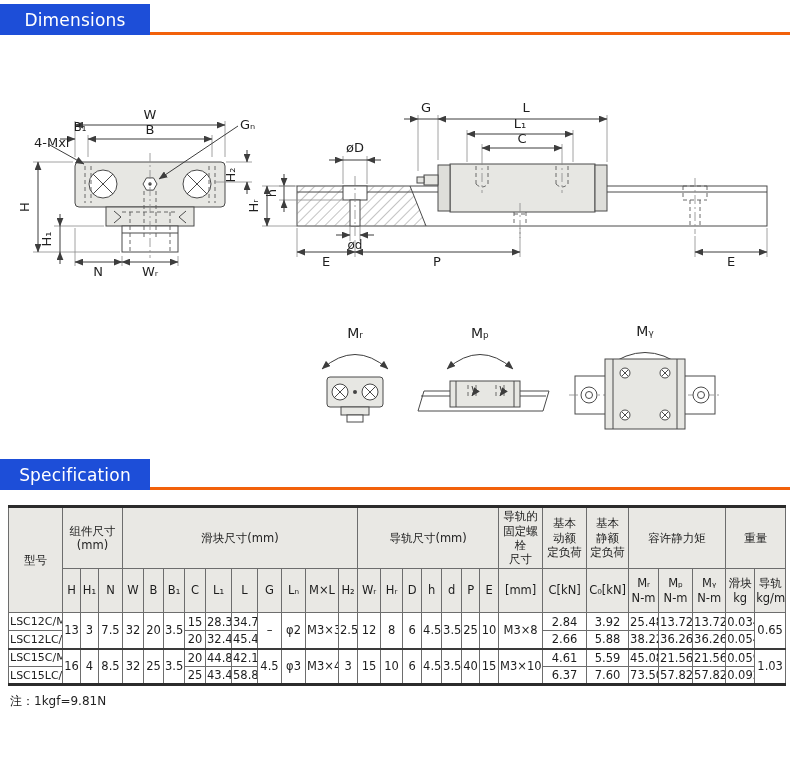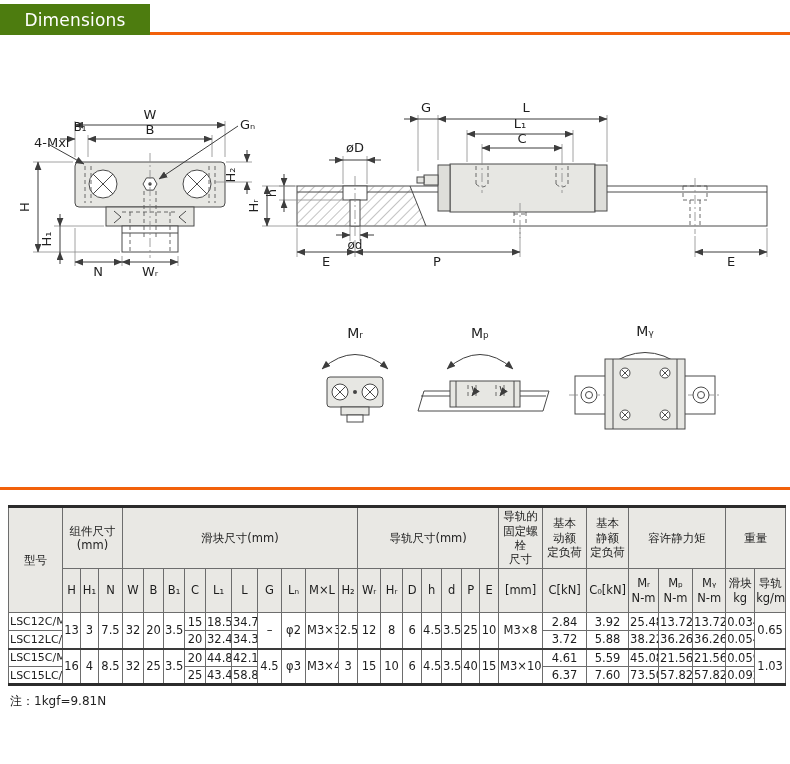--- a/index.html
+++ b/index.html
@@ -5,21 +5,21 @@
   html,body{margin:0;padding:0;}
   body{
     width:790px;height:764px;background:#ffffff;overflow:hidden;
     font-family:"DejaVu Sans","Liberation Sans",sans-serif;color:#222;
   }
   .page{width:790px;height:764px;position:relative;padding-top:4px;box-sizing:border-box;}
   
   .banner{position:relative;height:31px;width:100%;}
   .banner-line{position:absolute;left:0;right:0;bottom:0;height:3px;background:#f2610a;}
   .banner-tab{
-    position:absolute;left:0;top:0;width:150px;height:31px;background:#4d7c0f;
+    position:absolute;left:0;top:0;width:150px;height:31px;background:#1d4ed8;
     color:#fff;font-size:17px;display:flex;align-items:center;justify-content:center;
     letter-spacing:.2px;
   }
   
   svg.drawings{display:block;width:790px;height:424px;}
   .ln{stroke:#4a4a4a;stroke-width:1;fill:none;}
   .fillp{fill:#e7e7e3;stroke:#4a4a4a;stroke-width:1;}
   .capf{fill:#dededa;stroke:#4a4a4a;stroke-width:1;}
   .whitep{fill:#ffffff;stroke:#4a4a4a;stroke-width:1;}
   .dim{stroke:#3d3d3d;stroke-width:1;fill:none;}
@@ -209,20 +209,21 @@
       <path class="ln" d="M662,335 L668,341 M668,335 L662,341"></path>
       <circle class="whitep" cx="625" cy="380" r="5"></circle>
       <path class="ln" d="M622,377 L628,383 M628,377 L622,383"></path>
       <circle class="whitep" cx="665" cy="380" r="5"></circle>
       <path class="ln" d="M662,377 L668,383 M668,377 L662,383"></path>
     </g>
   </svg>
 
   <div class="banner">
     <div class="banner-line"></div>
+    <div class="banner-tab">Specification</div>
   </div>
 
   <table class="spec">
     <colgroup>
       <col style="width:54px">
         <col style="width:18px">
         <col style="width:18px">
         <col style="width:24px">
       <col style="width:21px">
         <col style="width:20px">
@@ -308,21 +309,21 @@
     <tbody>
         <tr>
           <td class="model">LSC12C/M</td>
           <td rowspan="2">13</td>
           <td rowspan="2">3</td>
           <td rowspan="2">7.5</td>
           <td rowspan="2">32</td>
           <td rowspan="2">20</td>
           <td rowspan="2">3.5</td>
           <td>15</td>
-          <td>18.5</td>
+          <td>28.3</td>
           <td>34.7</td>
           <td rowspan="2">–</td>
           <td rowspan="2">φ2</td>
           <td rowspan="2">M3×3.5</td>
           <td rowspan="2">2.5</td>
           <td rowspan="2">12</td>
           <td rowspan="2">8</td>
           <td rowspan="2">6</td>
           <td rowspan="2">4.5</td>
           <td rowspan="2">3.5</td>
@@ -334,22 +335,22 @@
           <td>25.48</td>
           <td>13.72</td>
           <td>13.72</td>
           <td>0.034</td>
           <td rowspan="2">0.65</td>
         </tr>
         <tr>
           <td class="model">LSC12LC/LM</td>
           <td>20</td>
           <td>32.4</td>
-          <td>34.3</td>
-          <td>3.72</td>
+          <td>45.4</td>
+          <td>2.66</td>
           <td>5.88</td>
           <td>38.22</td>
           <td>36.26</td>
           <td>36.26</td>
           <td>0.054</td>
         </tr>
         <tr class="group-sep">
           <td class="model">LSC15C/M</td>
           <td rowspan="2">16</td>
           <td rowspan="2">4</td>

